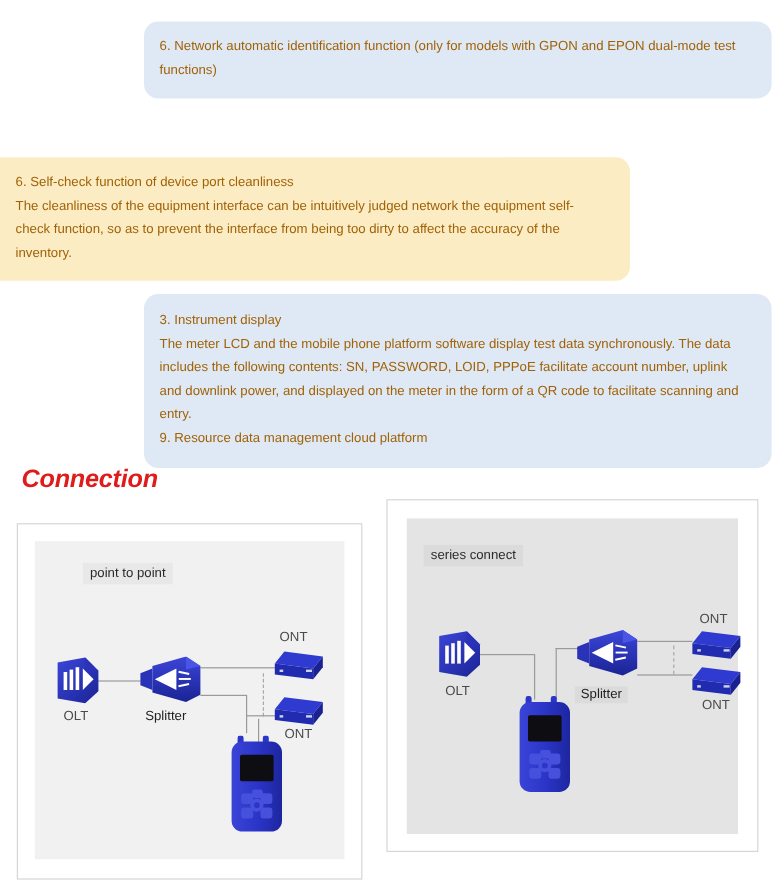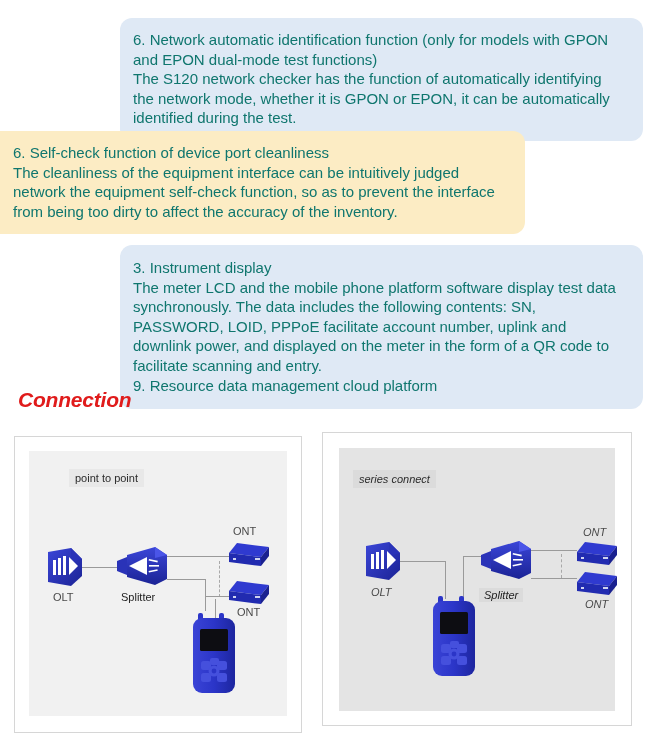--- a/index.html
+++ b/index.html
@@ -9,23 +9,23 @@
     background: #ffffff;
     font-family: "Liberation Sans", sans-serif;
     overflow: hidden;
   }
   .page { position: relative; width: 650px; height: 736px; background: #fff; }
 
   
   .tblock {
     position: absolute;
     border-radius: 12px;
-    font-size: 15px;
+    font-size: 11px;
     line-height: 19.6px;
-    color: #0f766e;
+    color: #a16207;
   }
   .tblock p { margin: 0; }
 
   #block6 {
     left: 120px; top: 18px; width: 523px;
     background: #dfe9f5;
     padding: 12px 22px 13px 13px;
   }
   #block7 {
     left: -14px; top: 131px; width: 539px;
@@ -50,21 +50,21 @@
     letter-spacing: -0.2px;
   }
 
   
   .panel {
     position: absolute;
     background: #ffffff;
     border: 1px solid #d6d6d6;
   }
   #panel-left  { left: 14px;  top: 436px; width: 288px; height: 297px; }
-  #panel-right { left: 322px; top: 432px; width: 310px; height: 294px; font-style: italic; }
+  #panel-right { left: 322px; top: 416px; width: 310px; height: 294px; }
 
   .panel-inner {
     position: absolute;
     background: #f1f1f1;
   }
   #inner-left  { left: 14px; top: 14px; right: 14px; bottom: 16px; background:#f1f1f1; }
   #inner-right { left: 16px; top: 15px; right: 16px; bottom: 14px; background:#e4e4e4; }
 
   .diagram-title {
     position: absolute;
@@ -98,21 +98,20 @@
     width: 0; border-left: 1px dashed #a8a8a8;
   }
 </style>
 </head>
 <body>
 
 <div class="page">
 
   <div class="tblock" id="block6">
     <p>6. Network automatic identification function (only for models with GPON and EPON dual-mode test functions)</p>
-    <p>The S120 network checker has the function of automatically identifying the network mode, whether it is GPON or EPON, it can be automatically identified during the test.</p>
   </div>
 
   <div class="tblock" id="block7">
     <p>6. Self-check function of device port cleanliness</p>
     <p>The cleanliness of the equipment interface can be intuitively judged network the equipment self-check function, so as to prevent the interface from being too dirty to affect the accuracy of the inventory.</p>
   </div>
 
   <div class="tblock" id="block8">
     <p>3. Instrument display</p>
     <p>The meter LCD and the mobile phone platform software display test data synchronously. The data includes the following contents: SN, PASSWORD, LOID, PPPoE facilitate account number, uplink and downlink power, and displayed on the meter in the form of a QR code to facilitate scanning and entry.</p>

